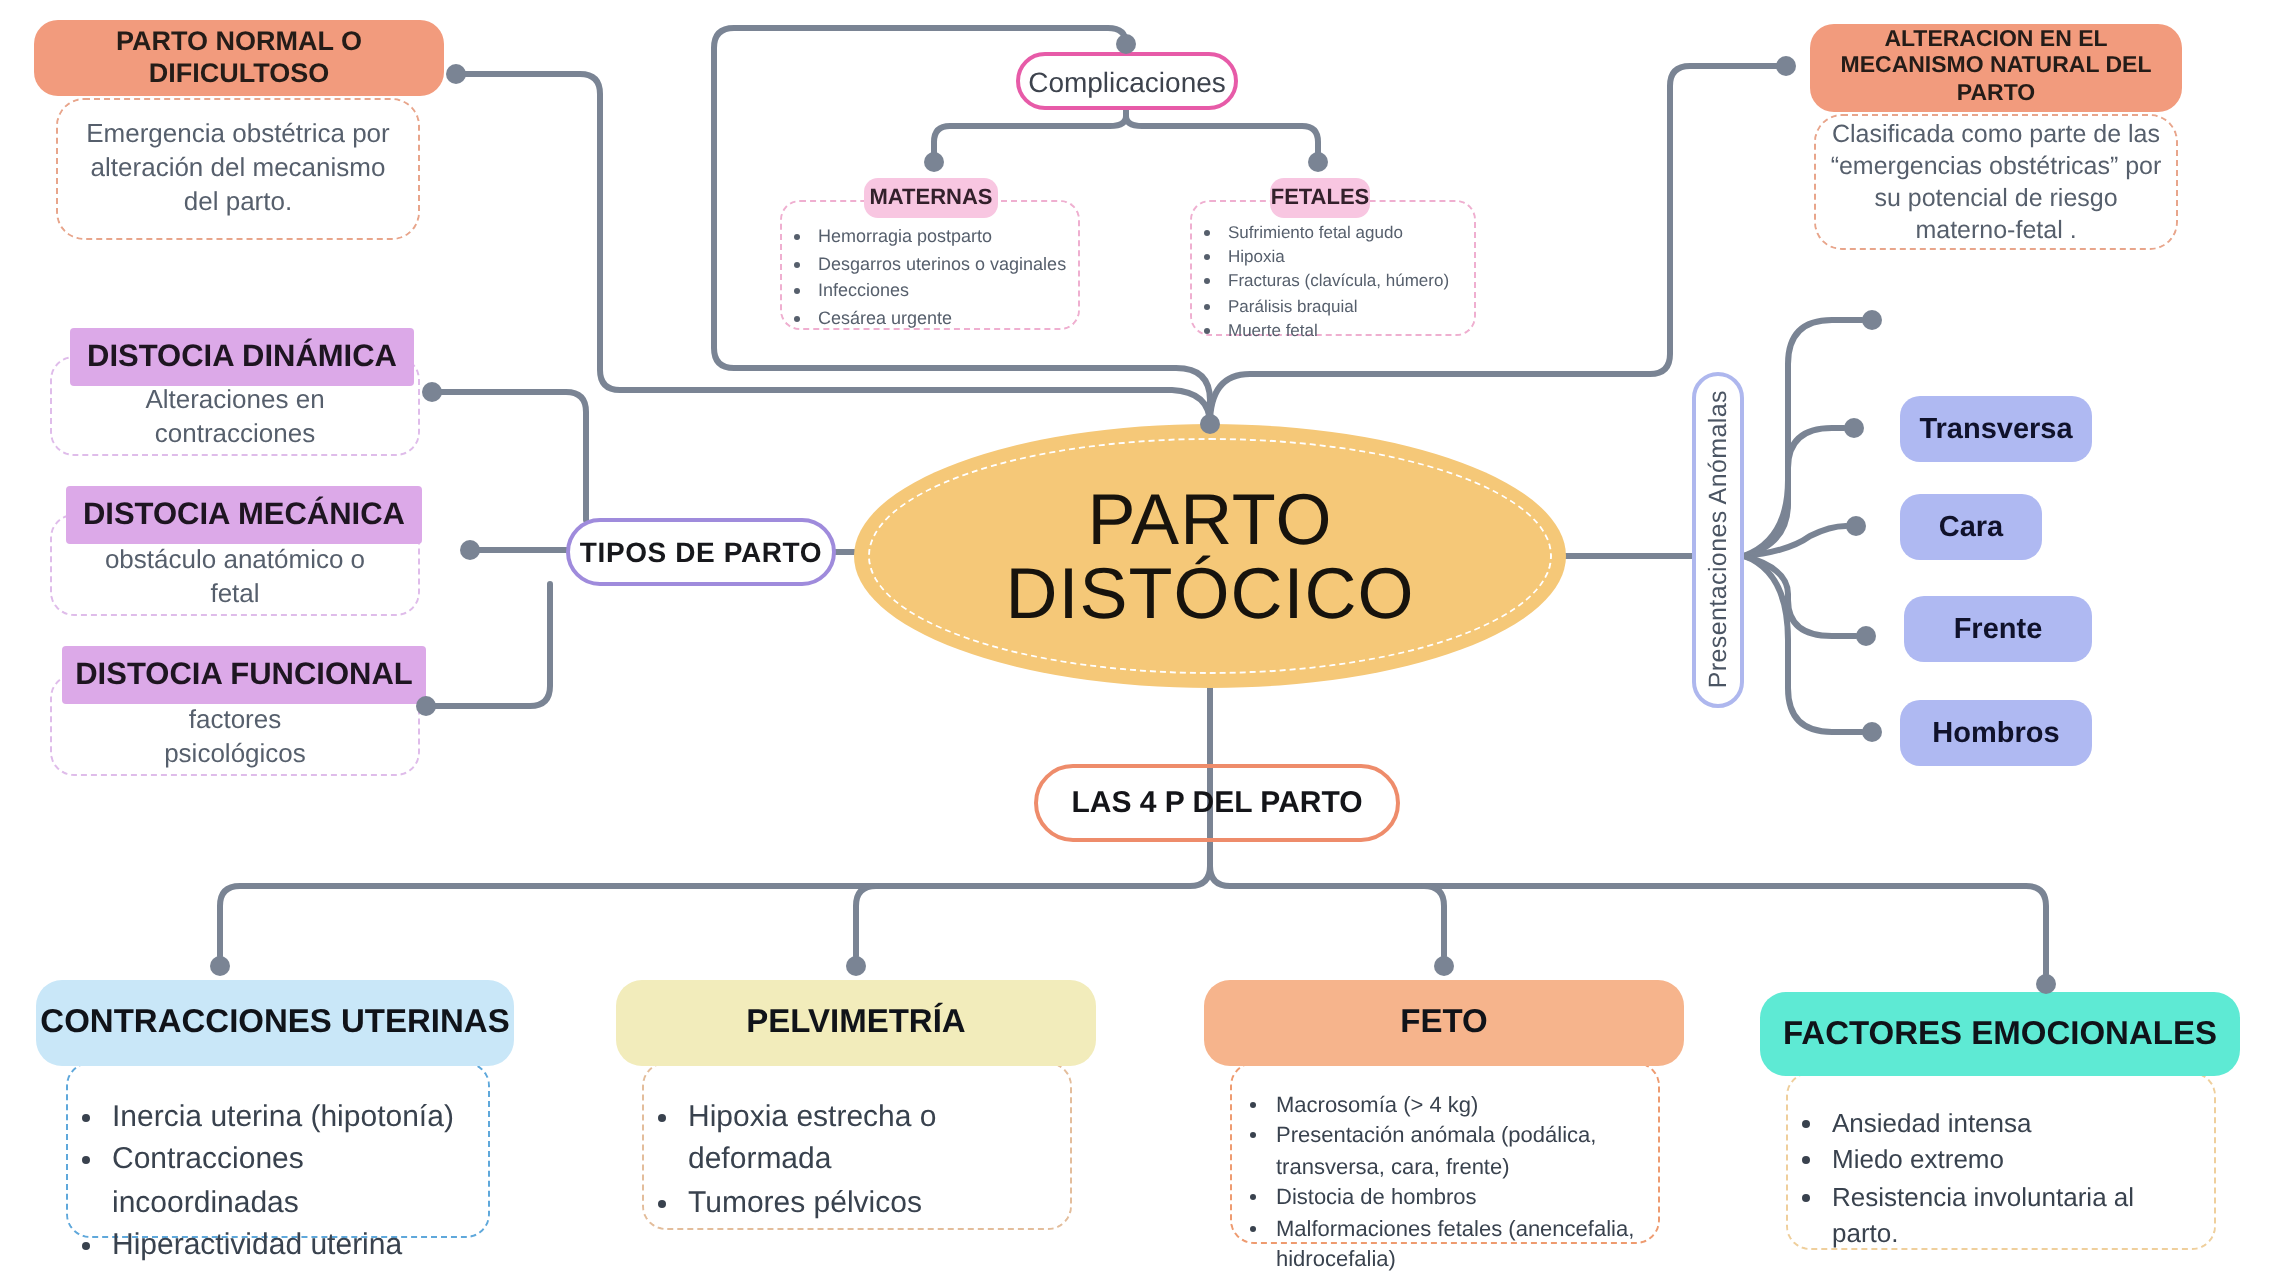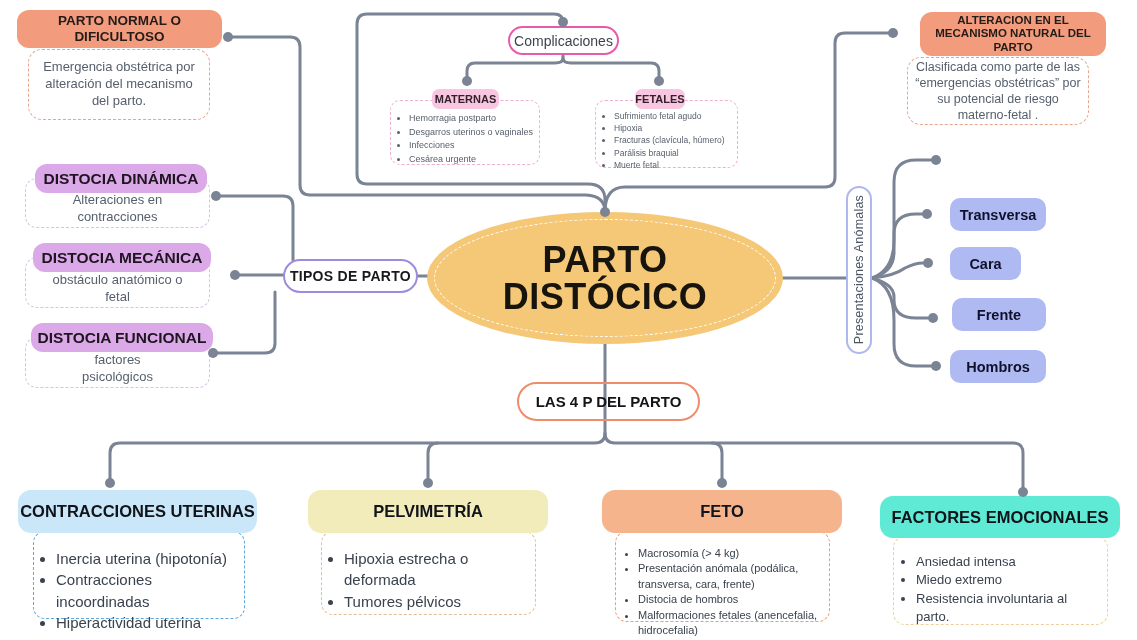--- a/index.html
+++ b/index.html
@@ -8,48 +8,48 @@
   svg.layer{position:absolute;left:0;top:0;z-index:0;pointer-events:none;}
   svg.layer.dots{z-index:3;}
   .node{position:absolute;box-sizing:border-box;display:flex;align-items:center;justify-content:center;text-align:center;}
   
   .hdr{font-weight:700;color:#241c18;z-index:2;line-height:1.15;}
   .desc{background:#fff;color:#565f6c;z-index:1;line-height:1.3;}
   
   #tl-h{left:17px;top:10px;width:205px;height:38px;background:#F29B7D;border-radius:12px;font-size:13.5px;padding:2px 6px;}
   #tl-d{left:28px;top:49px;width:182px;height:71px;border:1.5px dashed #E8A58B;border-radius:14px;font-size:13px;padding:4px 8px;}
   
-  #tr-h{left:905px;top:12px;width:186px;height:44px;background:#F29B7D;border-radius:12px;font-size:11.5px;padding:2px 3px;margin-left:15px;}
+  #tr-h{left:905px;top:12px;width:186px;height:44px;background:#F29B7D;border-radius:12px;font-size:11.5px;padding:2px 3px;}
   #tr-d{left:907px;top:57px;width:182px;height:68px;border:1.5px dashed #E8A58B;border-radius:14px;font-size:12.5px;padding:2px 6px;}
   
   #comp{left:508px;top:26px;width:111px;height:29px;background:#fff;border:2.5px solid #E75BA8;border-radius:16px;
         font-size:14px;font-weight:500;color:#3d434d;z-index:2;}
   #mat-h{left:432px;top:89px;width:67px;height:20px;background:#F8C6E1;border-radius:7px;font-size:11px;color:#33202b;}
   #mat-d{left:390px;top:100px;width:150px;height:65px;border:1.2px dashed #EFAFD0;border-radius:10px;z-index:1;}
   #fet-h{left:635px;top:89px;width:50px;height:20px;background:#F8C6E1;border-radius:7px;font-size:11px;color:#33202b;}
   #fet-d{left:595px;top:100px;width:143px;height:68px;border:1.2px dashed #EFAFD0;border-radius:10px;z-index:1;}
   .tinylist{margin:0;padding:13px 4px 0 18px;text-align:left;color:#565f6c;width:100%;box-sizing:border-box;}
   #mat-d ul{font-size:9px;line-height:1.5;}
   #fet-d ul{font-size:8.5px;line-height:1.45;}
   
-  .p-h{background:#DCA9E8;border-radius:12px;font-size:15.5px;white-space:nowrap;color:#1e1521;}
+  .p-h{background:#DCA9E8;border-radius:2px;font-size:15.5px;white-space:nowrap;color:#1e1521;}
   .p-d{border:1.3px dashed #DFBCEA;border-radius:12px;font-size:13px;}
   #pd1h{left:35px;top:164px;width:172px;height:29px;}
   #pd1d{left:25px;top:178px;width:185px;height:50px;padding:14px 18px 2px;}
   #pd2h{left:33px;top:243px;width:178px;height:29px;}
   #pd2d{left:25px;top:257px;width:185px;height:51px;padding:14px 24px 2px;}
   #pd3h{left:31px;top:323px;width:182px;height:29px;}
   #pd3d{left:25px;top:337px;width:185px;height:51px;padding:14px 36px 2px;}
   
   #tipos{left:283px;top:259px;width:135px;height:34px;background:#fff;border:2.5px solid #9F8BDC;border-radius:18px;
          font-size:14px;font-weight:800;letter-spacing:.3px;color:#17181c;white-space:nowrap;z-index:2;}
   
   #central{left:427px;top:212px;width:356px;height:132px;background:#F5C878;border-radius:50%;z-index:1;}
   #central::before{content:"";position:absolute;inset:7px;border:1.6px dashed #ffffff;border-radius:50%;}
-  #central span{width:250px;font-size:36px;font-weight:700;line-height:1.04;letter-spacing:.5px;color:#17130d;}
+  #central span{width:250px;font-size:36px;font-weight:400;line-height:1.04;letter-spacing:.5px;color:#17130d;}
   
   #las4p{left:517px;top:382px;width:183px;height:39px;background:transparent;border:2.5px solid #EE8C6B;border-radius:21px;
          font-size:15px;font-weight:800;color:#141519;white-space:nowrap;z-index:2;}
   
   #pres{left:846px;top:186px;width:26px;height:168px;background:#fff;border:2px solid #AEB7EE;border-radius:13px;z-index:2;}
   #pres span{writing-mode:vertical-rl;transform:rotate(180deg);font-size:12.5px;color:#4b5563;letter-spacing:.2px;white-space:nowrap;}
   
   .blue{background:#AFB9F2;border-radius:10px;font-weight:700;font-size:14.5px;color:#10122B;white-space:nowrap;z-index:2;}
   #bi1{left:949px;top:150px;width:160px;height:33px;}
   #bi2{left:950px;top:198px;width:96px;height:33px;}

